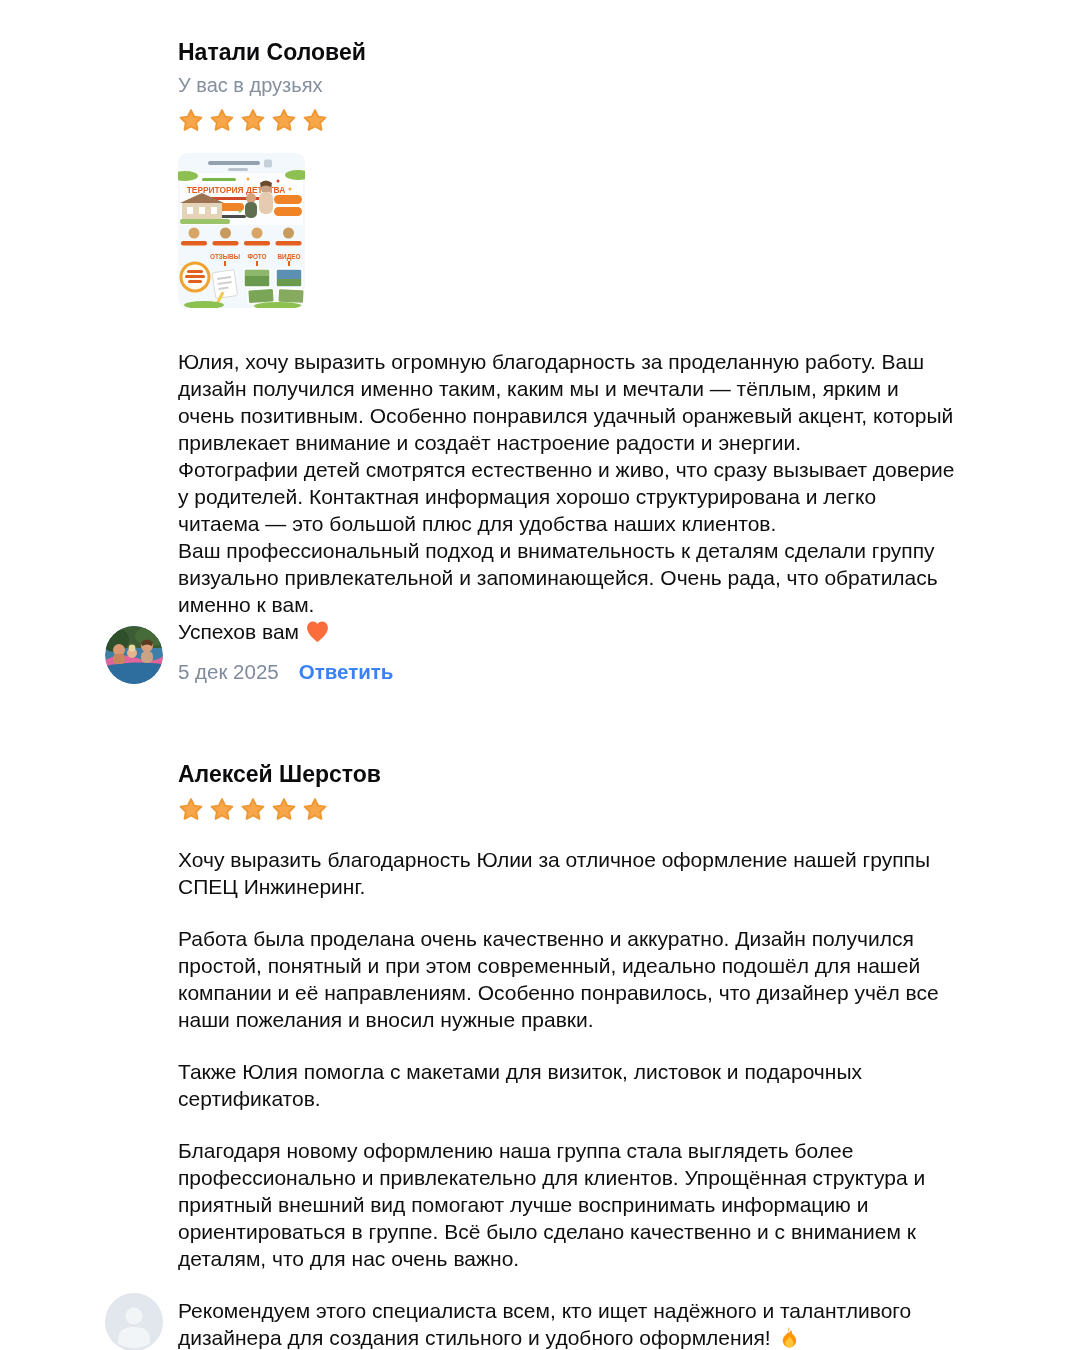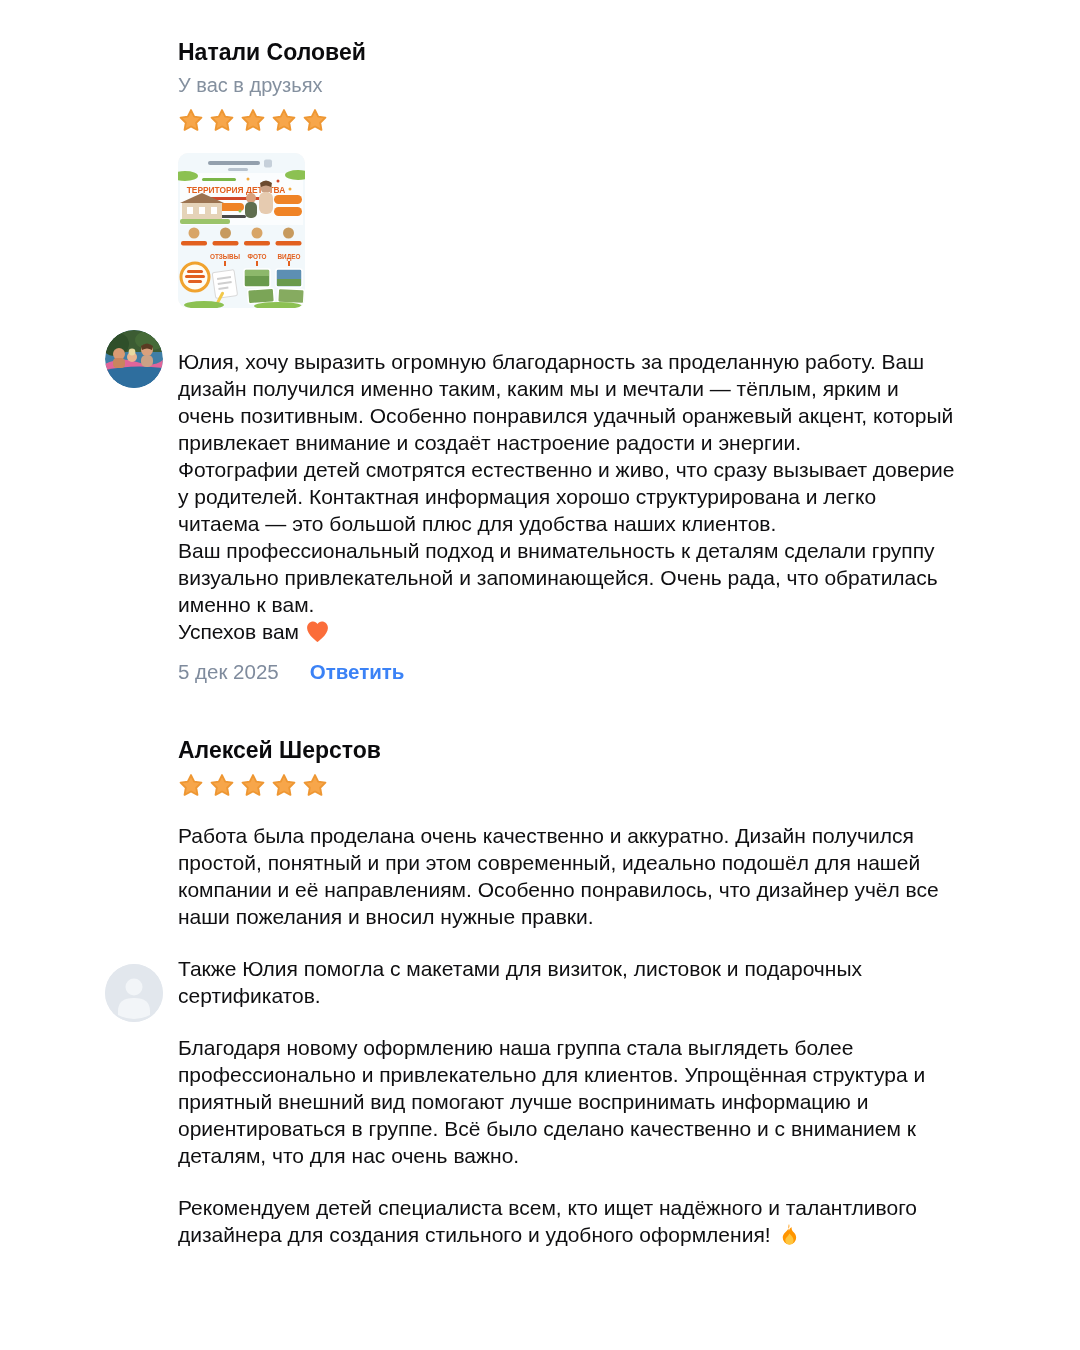--- a/index.html
+++ b/index.html
@@ -1,37 +1,37 @@
 <!DOCTYPE html>
 <html><head>
 <meta charset="utf-8">
 <style>
   html,body{margin:0;padding:0}
   body{
     width:1080px;height:1350px;background:#ffffff;
     font-family:"Liberation Sans",sans-serif;color:#101013;
     overflow:hidden;position:relative;
   }
-  .review{position:absolute;left:105px;display:flex;align-items:center}
+  .review{position:absolute;left:105px;display:flex;align-items:flex-end}
   #review-1{top:33px}
   #review-2{top:737px}
   .avatar{width:58px;height:58px;border-radius:50%;overflow:hidden;flex:none;cursor:pointer;background:#e2e7ed}
   .avatar svg{display:block;width:58px;height:58px}
   .col{margin-left:15px;width:792px}
   .name{font-size:23px;font-weight:700;color:#0b0b0d;line-height:26px;cursor:pointer;display:inline-block}
   #review-1 .name{margin-top:6px}
-  #review-2 .name{margin-top:0}
+  #review-2 .name{margin-top:24px}
   .relation{margin-top:9px;font-size:20px;color:#84909f;line-height:22px}
   .stars{display:flex;gap:5px;margin-top:11px}
   #review-2 .stars{margin-top:9px}
   .stars svg{display:block}
   .attachment{margin-top:20px;width:127px;height:155px;border-radius:10px;overflow:hidden;cursor:pointer;display:block;box-shadow:0 0 0 1px rgba(0,0,0,0.04) inset}
   .attachment svg{display:block}
   .text{margin-top:40px;font-size:21px;line-height:27px;white-space:pre-line;max-width:778px;color:#0f0f11}
-  .footer{margin-top:15px;font-size:20.5px;color:#7f8b9d;display:flex;gap:31px;align-items:baseline}
+  .footer{margin-top:15px;font-size:20.5px;color:#7f8b9d;display:flex;gap:20px;align-items:baseline}
   .reply{color:#3b82f6;font-weight:600;cursor:pointer}
   .date{cursor:pointer}
   .paras{margin-top:24px;max-width:780px}
   .paras p{margin:0 0 25px 0;font-size:21px;line-height:27px;color:#0f0f11}
   .paras p:last-child{margin-bottom:0}
   .emoji{display:inline-block;vertical-align:-4px;margin-left:6px}
   .emoji svg{display:block}
 </style>
 </head>
 <body>
@@ -190,22 +190,23 @@
           <path d="M12 2.8l2.98 6.04 6.66.97-4.82 4.7 1.14 6.63L12 18l-5.96 3.14 1.14-6.63-4.82-4.7 6.66-.97z" fill="#f7a64a" stroke="#ee9733" stroke-width="1.7" stroke-linejoin="round"></path>
         </svg>
         <svg width="26" height="26" viewBox="0 0 24 24">
           <path d="M12 2.8l2.98 6.04 6.66.97-4.82 4.7 1.14 6.63L12 18l-5.96 3.14 1.14-6.63-4.82-4.7 6.66-.97z" fill="#f7a64a" stroke="#ee9733" stroke-width="1.7" stroke-linejoin="round"></path>
         </svg>
         <svg width="26" height="26" viewBox="0 0 24 24">
           <path d="M12 2.8l2.98 6.04 6.66.97-4.82 4.7 1.14 6.63L12 18l-5.96 3.14 1.14-6.63-4.82-4.7 6.66-.97z" fill="#f7a64a" stroke="#ee9733" stroke-width="1.7" stroke-linejoin="round"></path>
         </svg>
       </div>
     <div class="paras">
+      <p>Хочу выразить благодарность Юлии за отличное оформление нашей группы СПЕЦ Инжинеринг.</p>
       <p>Работа была проделана очень качественно и аккуратно. Дизайн получился простой, понятный и при этом современный, идеально подошёл для нашей компании и её направлениям. Особенно понравилось, что дизайнер учёл все наши пожелания и вносил нужные правки.</p>
       <p>Также Юлия помогла с макетами для визиток, листовок и подарочных сертификатов.</p>
       <p>Благодаря новому оформлению наша группа стала выглядеть более профессионально и привлекательно для клиентов. Упрощённая структура и приятный внешний вид помогают лучше воспринимать информацию и ориентироваться в группе. Всё было сделано качественно и с вниманием к деталям, что для нас очень важно.</p>
-      <p><span>Рекомендуем детей специалиста всем, кто ищет надёжного и талантливого дизайнера для создания стильного и удобного оформления!</span><span class="emoji"><svg width="23" height="24" viewBox="0 0 24 24">
+      <p><span>Рекомендуем этого специалиста всем, кто ищет надёжного и талантливого дизайнера для создания стильного и удобного оформления!</span><span class="emoji"><svg width="23" height="24" viewBox="0 0 24 24">
               <path d="M12.5 1.5c1.2 3.2-.3 5-2 6.8C8.6 10.2 6 12.3 6 16a7 7 0 0 0 14 0c0-2.6-1.3-4.2-2.6-5.7-1.4-1.6-2.6-3-2-5.3-1.6.6-2.6 1.8-2.9 3.5-.6-1.7-1-4.4 0-7z" fill="#ff9500"></path>
               <path d="M13 23a4.3 4.3 0 0 1-4.3-4.3c0-1.9 1.1-2.9 2.2-4 .8-.9 1.6-1.8 1.9-3.1 1.5 1.2 4.5 4.1 4.5 7.1A4.3 4.3 0 0 1 13 23z" fill="#ffc53d"></path>
             </svg></span></p>
     </div>
   </div>
 </article>
 
 </body></html>

